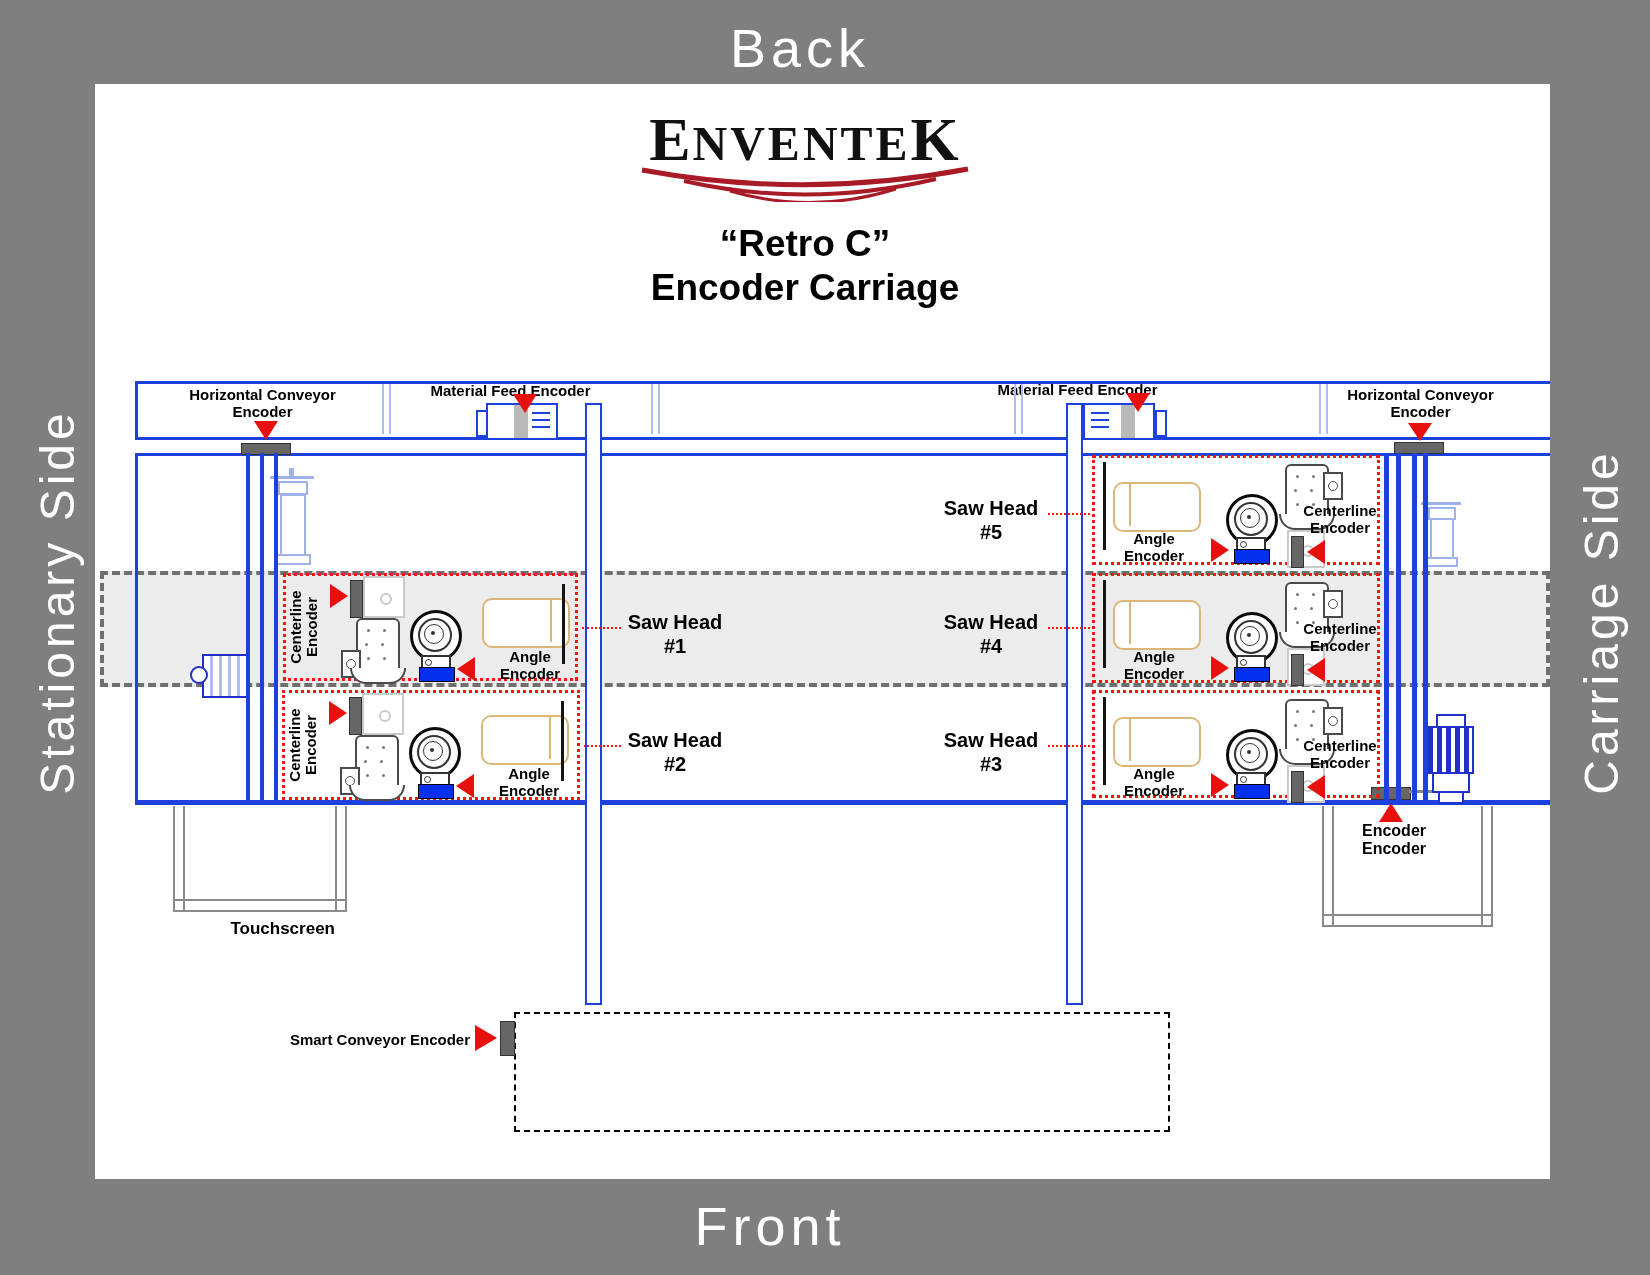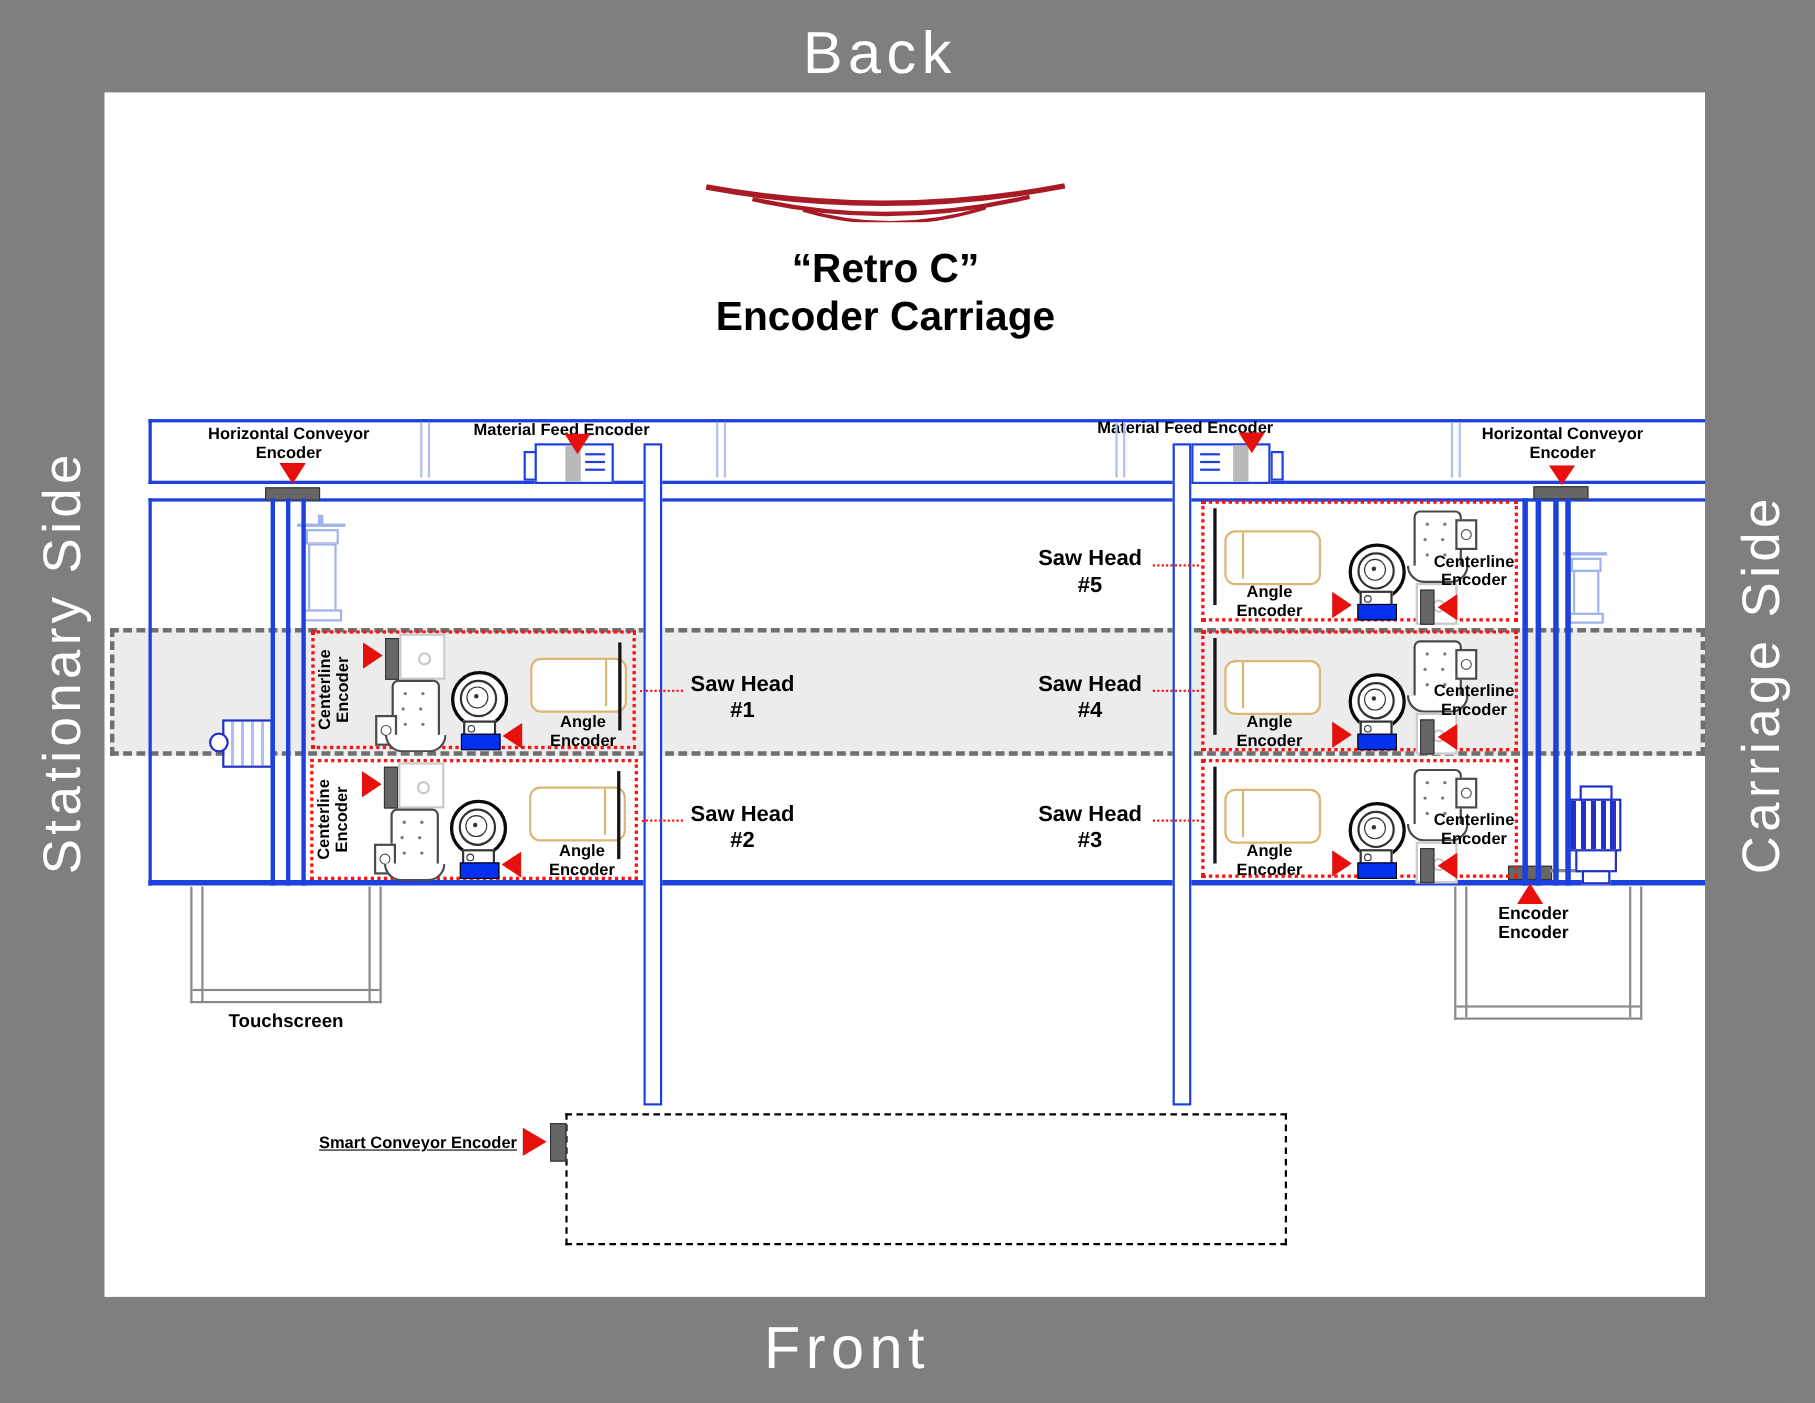--- a/index.html
+++ b/index.html
@@ -38,20 +38,23 @@
 
 <div id="root">
 
   <div class="abs frame-lbl ctr" style="left:620px;top:1196px;width:300px;height:60px;">Front</div>
   <div class="abs frame-lbl ctr" style="left:650px;top:18px;width:300px;height:60px;">Back</div>
   <div class="abs frame-lbl side-lbl ctr" style="left:-142px;top:572px;width:400px;height:60px;">Stationary Side</div>
   <div class="abs frame-lbl side-lbl ctr" style="left:1402px;top:592px;width:400px;height:60px;">Carriage Side</div>
 
   <div id="canvas" class="abs"></div>
 
+  <div class="abs ctr" style="left:605px;top:104px;width:400px;height:66px;">
+    <span class="logo-big">E</span><span class="logo-small">NVENTE</span><span class="logo-big">K</span>
+  </div>
   <svg class="abs" style="left:638px;top:166px;" width="334" height="36" viewBox="0 0 334 36">
     <path d="M4 4 Q167 34 330 3" stroke="#a81b26" stroke-width="5" fill="none"></path>
     <path d="M46 15 Q170 43 298 13" stroke="#a81b26" stroke-width="4" fill="none"></path>
     <path d="M92 25 Q174 49 258 23" stroke="#a81b26" stroke-width="3" fill="none"></path>
   </svg>
 
   <div class="abs title-line ctr" style="left:650px;top:222px;width:310px;">“Retro C”</div>
   <div class="abs title-line ctr" style="left:620px;top:266px;width:370px;">Encoder Carriage</div>
 
   <div class="abs" style="left:100px;top:571px;width:1442px;height:108px;background:#ececec;border:4px dashed #6f6f6f;"></div>
@@ -63,21 +66,21 @@
   <div class="abs stand" style="left:173px;top:806px;width:170px;height:104px;">
     <i style="left:8px;top:0;width:2px;height:104px;"></i>
     <i style="right:8px;top:0;width:2px;height:104px;"></i>
     <i style="left:0;bottom:9px;width:170px;height:2px;"></i>
   </div>
   <div class="abs stand" style="left:1322px;top:806px;width:167px;height:119px;">
     <i style="left:8px;top:0;width:2px;height:119px;"></i>
     <i style="right:8px;top:0;width:2px;height:119px;"></i>
     <i style="left:0;bottom:9px;width:167px;height:2px;"></i>
   </div>
-  <div class="abs mach-lbl" style="left:185px;top:920px;width:150px;font-size:17px;">Touchscreen</div>
+  <div class="abs mach-lbl" style="left:185px;top:920px;width:150px;font-size:17px;text-align:right;">Touchscreen</div>
 
   <div class="abs">
     <div class="abs mach-lbl" style="left:180px;top:386px;width:165px;">
       <div>Horizontal Conveyor</div>
       <div>Encoder</div>
     </div>
     <div class="tri down" style="left:254px;top:421px;width:24px;height:19px;"></div>
     <div class="abs gray-bar" style="left:241px;top:443px;width:48px;height:10px;"></div>
   </div>
   <div class="abs">
@@ -96,21 +99,21 @@
     <div class="abs gray-bar" style="left:1371px;top:787px;width:38px;height:11px;"></div>
     <div class="abs" style="left:1409px;top:790px;width:38px;height:3px;background:#888;"></div>
     <div class="tri up" style="left:1379px;top:803px;width:24px;height:19px;"></div>
     <div class="abs mach-lbl" style="left:1344px;top:822px;width:100px;font-size:16px;line-height:18px;">
       <div>Encoder</div>
       <div>Encoder</div>
     </div>
   </div>
 
   <div class="abs" style="left:514px;top:1012px;width:652px;height:116px;border:2px dashed #000;background:#fff;"></div>
-  <div class="abs mach-lbl" style="left:275px;top:1031px;width:195px;text-align:right;text-decoration:underline;">Smart Conveyor Encoder</div>
+  <div class="abs mach-lbl" style="left:275px;top:1031px;width:195px;text-align:right;">Smart Conveyor Encoder</div>
   <div class="tri right" style="left:475px;top:1025px;width:22px;height:26px;"></div>
   <div class="abs gray-bar" style="left:500px;top:1021px;width:13px;height:33px;"></div>
 
   <div class="abs" style="left:268px;top:468px;width:48px;height:96px;">
     <div class="abs" style="left:2px;top:8px;width:44px;height:3px;background:#9fb2ea;"></div>
     <div class="abs" style="left:21px;top:0;width:5px;height:9px;background:#9fb2ea;"></div>
     <div class="abs faint" style="left:10px;top:13px;width:26px;height:10px;"></div>
     <div class="abs faint" style="left:12px;top:26px;width:22px;height:58px;"></div>
     <div class="abs faint" style="left:7px;top:86px;width:32px;height:7px;"></div>
   </div>

